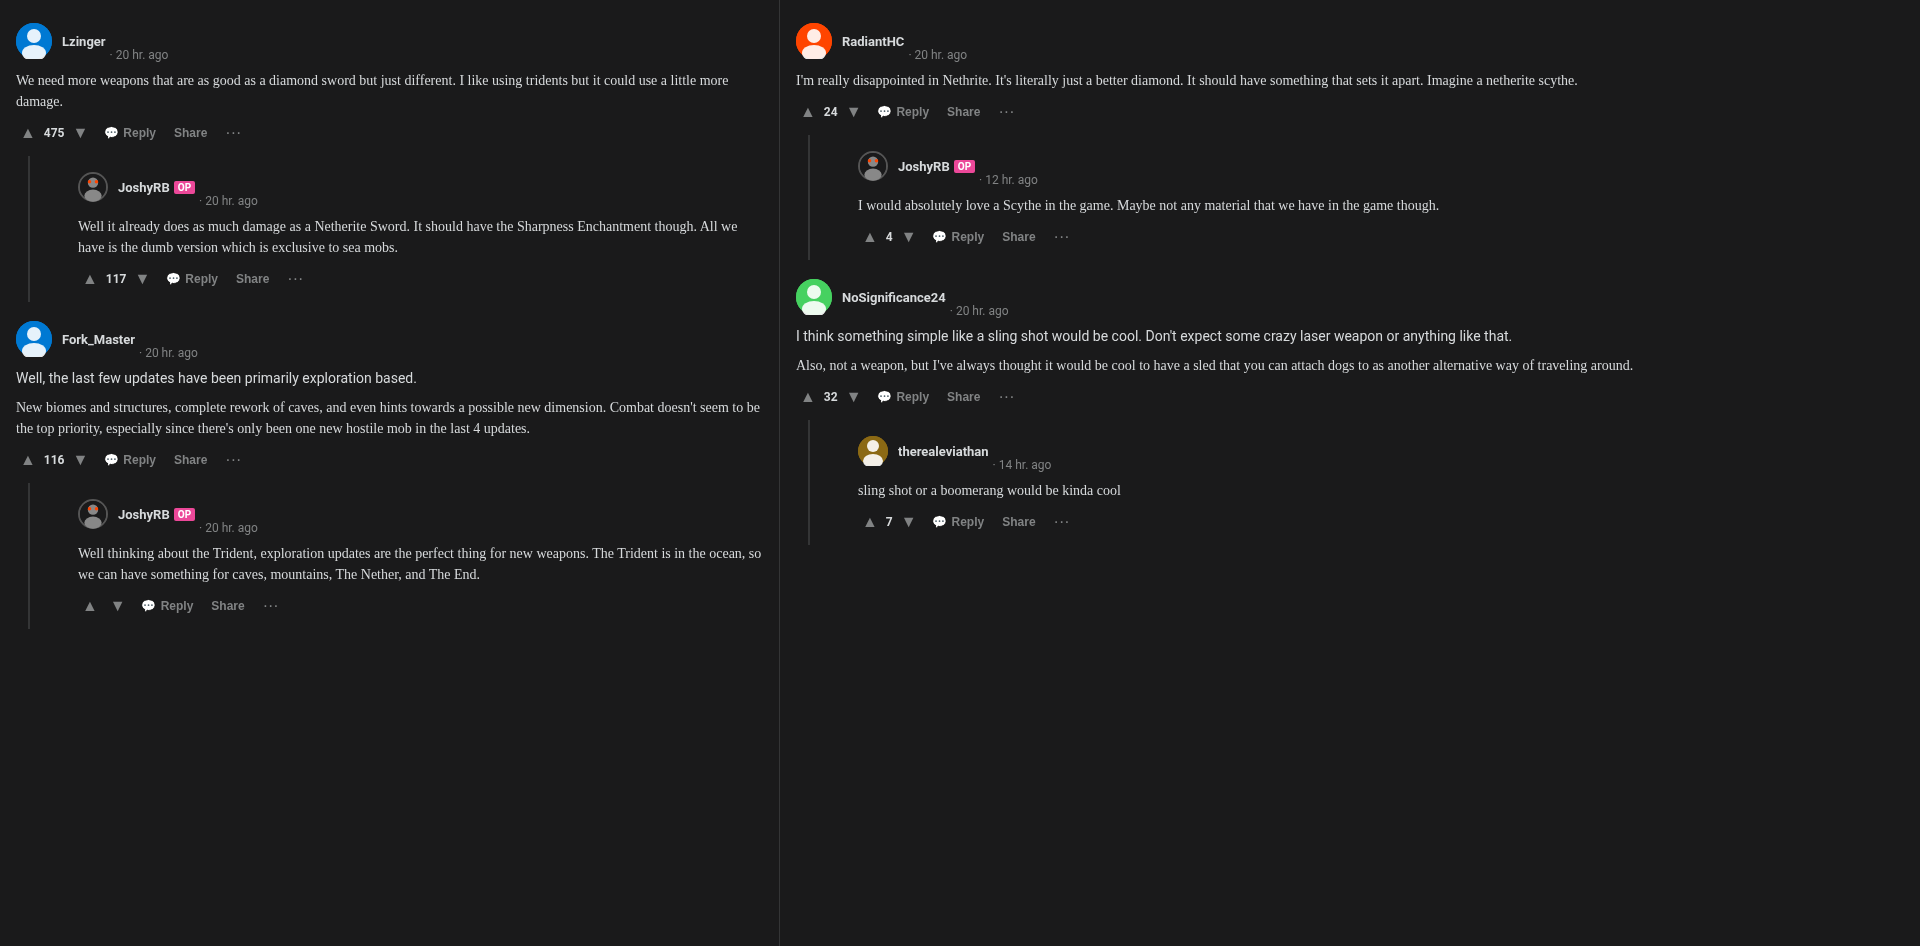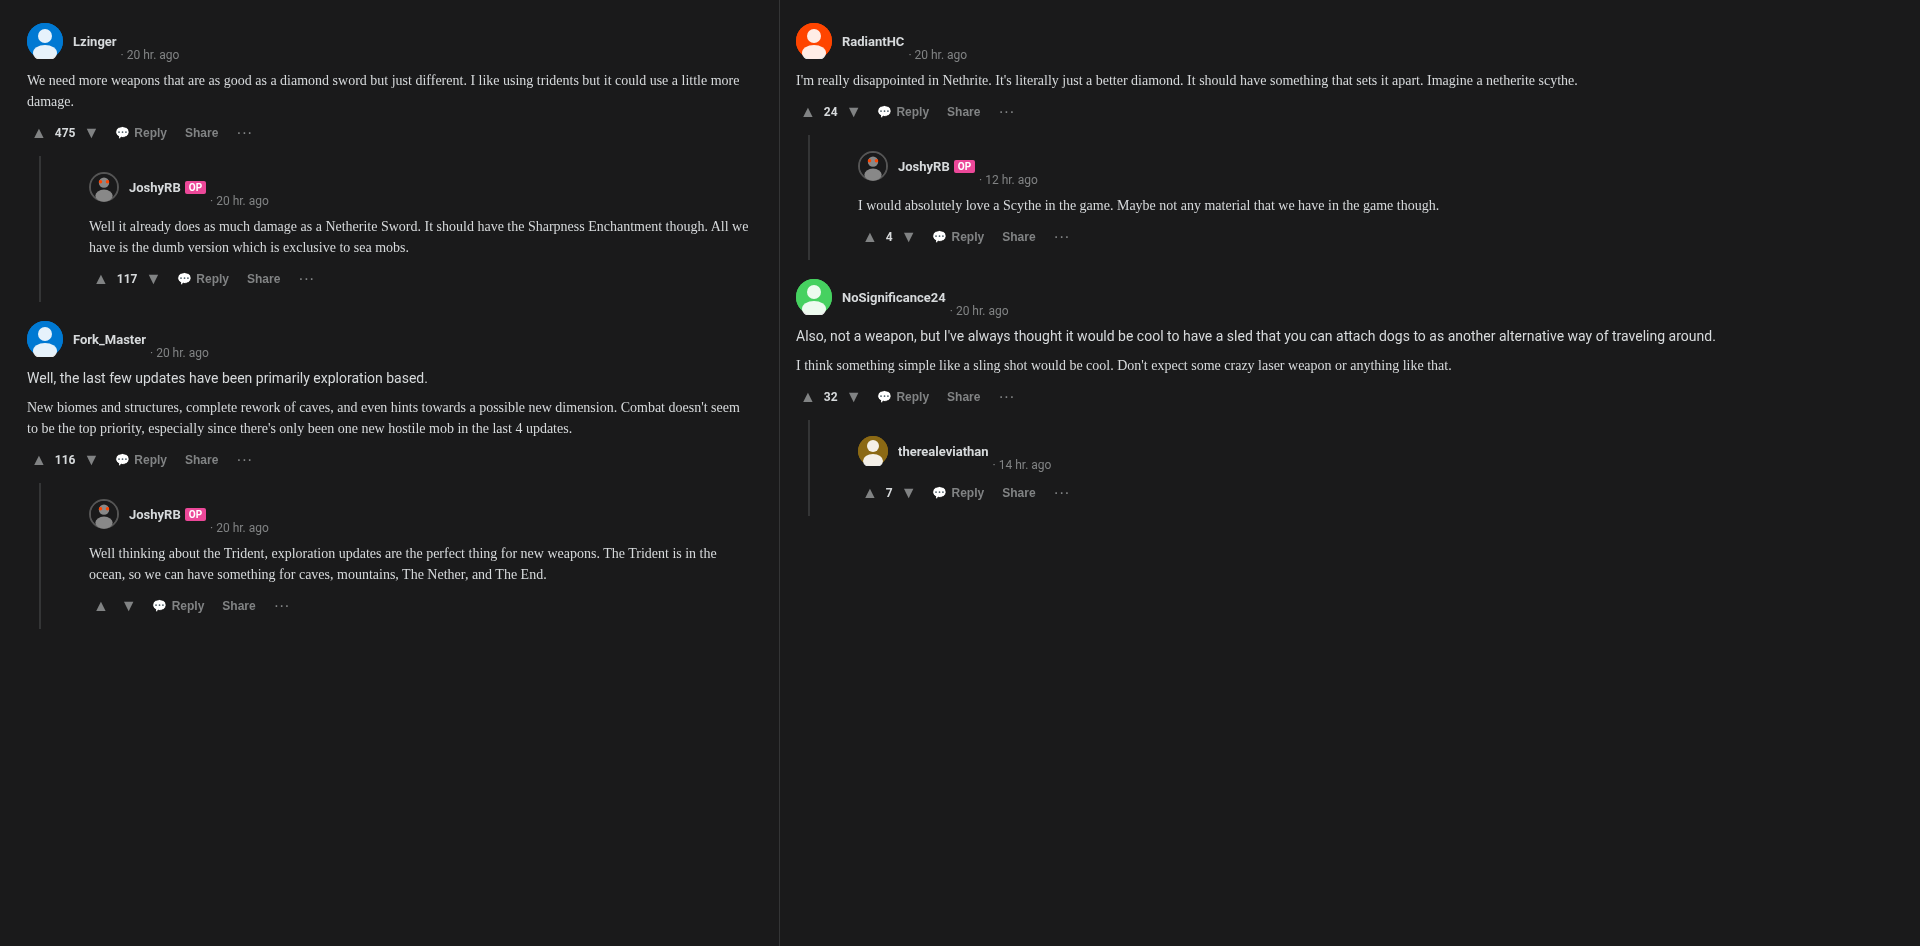--- a/index.html
+++ b/index.html
@@ -11,21 +11,21 @@
       display: flex;
       min-height: 946px;
     }
     .columns {
       display: flex;
       width: 1920px;
       min-height: 946px;
     }
     .column-left {
       width: 780px;
-      padding: 10px 11px;
+      padding: 10px 0;
       border-right: 1px solid #343536;
       overflow-y: auto;
     }
     .column-right {
       flex: 1;
       padding: 10px 0;
       overflow-y: auto;
     }
     .comment {
       padding: 10px 16px;
@@ -366,22 +366,22 @@
           <svg width="36" height="36" viewBox="0 0 36 36" fill="none">
             <circle cx="18" cy="18" r="18" fill="#46d160"></circle>
             <circle cx="18" cy="13" r="7" fill="white" opacity="0.9"></circle>
             <ellipse cx="18" cy="30" rx="12" ry="8" fill="white" opacity="0.9"></ellipse>
           </svg>
         </div>
         <span class="username">NoSignificance24</span>
         <span class="timestamp">· <span>20 hr. ago</span></span>
       </div>
       <div class="comment-body">
+        <p>I think something simple like a sling shot would be cool. Don't expect some crazy laser weapon or anything like that.</p>
         <p>Also, not a weapon, but I've always thought it would be cool to have a sled that you can attach dogs to as another alternative way of traveling around.</p>
-        <p>I think something simple like a sling shot would be cool. Don't expect some crazy laser weapon or anything like that.</p>
       </div>
       <div class="comment-actions">
         <div class="vote-area">
           <button class="vote-btn">▲</button>
           <span class="vote-count">32</span>
           <button class="vote-btn">▼</button>
         </div>
         <button class="action-btn">
           <span>💬</span>
           <span>Reply</span>
@@ -398,20 +398,23 @@
         <div class="avatar-small" style="background:#8b6914;border-radius:50%;width:30px;height:30px;display:flex;align-items:center;justify-content:center;margin-right:10px;flex-shrink:0;">
           <svg width="30" height="30" viewBox="0 0 30 30" fill="none">
             <circle cx="15" cy="15" r="15" fill="#8b6914"></circle>
             <circle cx="15" cy="10" r="6" fill="white" opacity="0.9"></circle>
             <ellipse cx="15" cy="25" rx="10" ry="7" fill="white" opacity="0.9"></ellipse>
           </svg>
         </div>
         <span class="username">therealeviathan</span>
         <span class="timestamp">· <span>14 hr. ago</span></span>
       </div>
+      <div class="comment-body">
+        <p>sling shot or a boomerang would be kinda cool</p>
+      </div>
       <div class="comment-actions">
         <div class="vote-area">
           <button class="vote-btn">▲</button>
           <span class="vote-count">7</span>
           <button class="vote-btn">▼</button>
         </div>
         <button class="action-btn">
           <span>💬</span>
           <span>Reply</span>
         </button>

